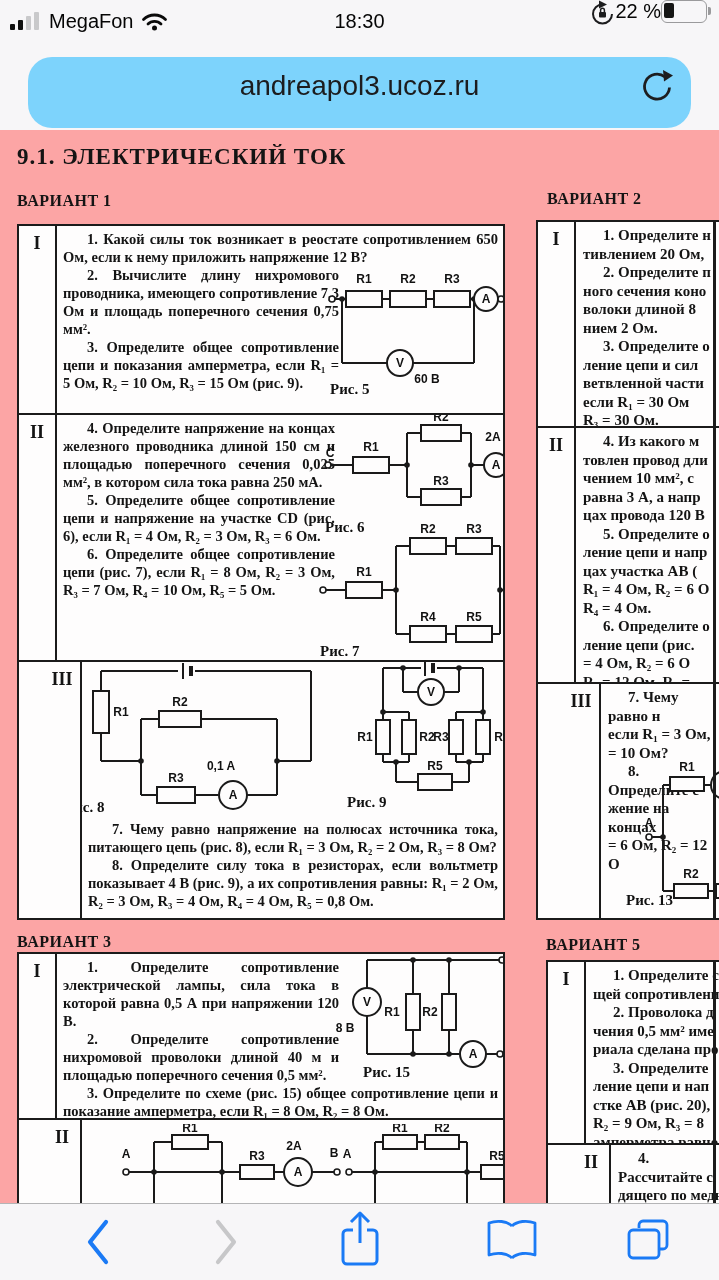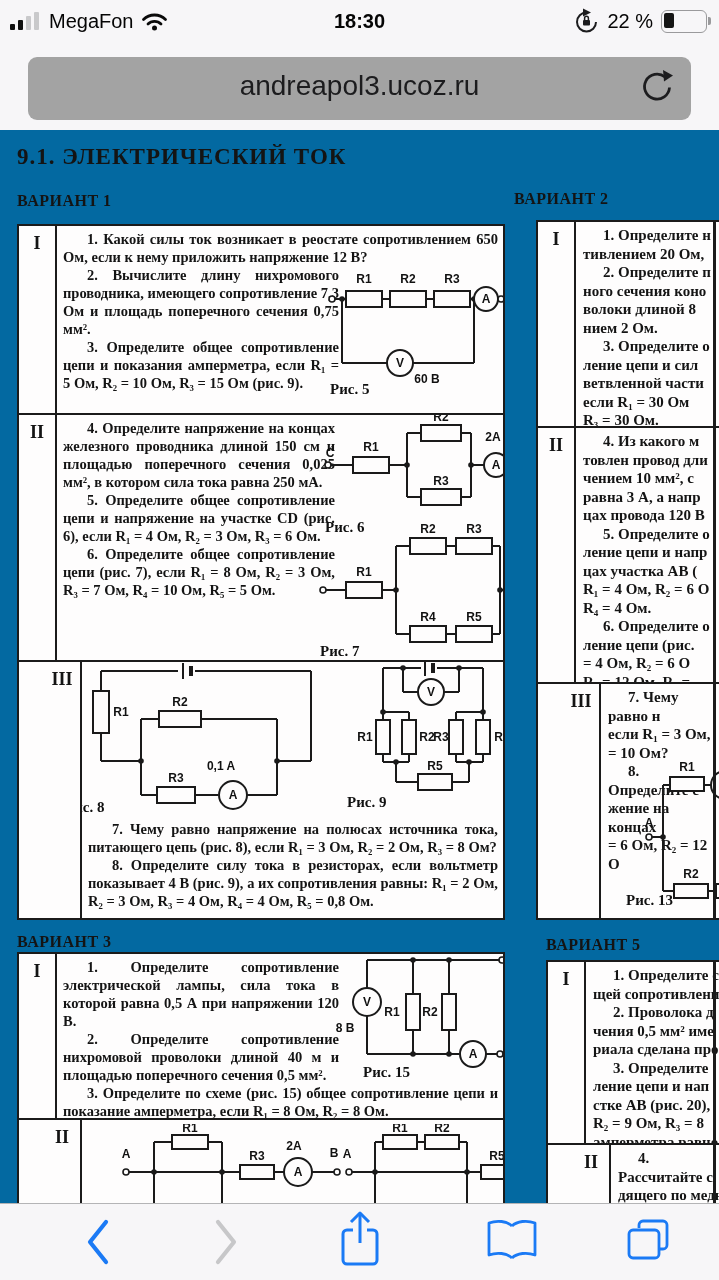--- a/index.html
+++ b/index.html
@@ -3,34 +3,34 @@
 <meta charset="utf-8">
 <style>
   html,body{margin:0;padding:0;background:#444;}
   .screen{position:relative;width:719px;height:1280px;background:#fff;overflow:hidden;
           font-family:"Liberation Sans",sans-serif;color:#0b0b0b;}
   
   .statusbar{position:absolute;left:0;top:0;width:719px;height:42px;background:#f7f6f8;
              display:flex;align-items:center;}
   .sb-left{display:flex;align-items:center;gap:7px;padding-left:10px;}
   .carrier{font-size:20px;color:#050505;}
-  .sb-time{position:absolute;left:0;right:0;text-align:center;font-size:20px;font-weight:bold;color:#050505;}
-  .sb-right{position:absolute;right:8px;top:0;height:42px;display:flex;align-items:center;gap:8px;}
+  .sb-time{position:absolute;left:0;right:0;text-align:center;font-size:20px;font-weight:normal;color:#050505;}
+  .sb-right{position:absolute;right:8px;top:0;height:42px;display:flex;}
   .sb-pct{font-size:20px;color:#050505;}
   .batt{position:relative;display:inline-block;width:50px;height:23px;}
   .batt-body{position:absolute;left:0;top:0;width:44px;height:21px;border:1.5px solid #9a9a9c;border-radius:6px;}
   .batt-fill{position:absolute;left:3px;top:3px;width:10px;height:15px;background:#151515;border-radius:2px;}
   .batt-nub{position:absolute;left:47px;top:7px;width:3px;height:8px;background:#9a9a9c;border-radius:0 2px 2px 0;}
   
   .urlbar{position:absolute;left:0;top:42px;width:719px;height:88px;background:#f7f6f8;border-bottom:1px solid #b4b4b6;}
-  .url-field{position:absolute;left:28px;top:15px;width:663px;height:63px;background:#a3a3a3;border-radius:9px;}
+  .url-field{position:absolute;left:28px;top:15px;width:663px;height:71px;background:#7dd3fc;border-radius:24px;}
   .url-text{position:absolute;left:0;right:0;top:13px;text-align:center;font-size:28px;color:#1c1c1e;}
   .reload{position:absolute;right:18px;top:12px;}
   
-  #content{position:absolute;left:0;top:130px;width:719px;height:1073px;background:#0369a1;overflow:hidden;
+  #content{position:absolute;left:0;top:130px;width:719px;height:1073px;background:#fca5a5;overflow:hidden;
            font-family:"Liberation Serif","DejaVu Serif",serif;color:#141414;}
   .doc-title{position:absolute;left:17px;top:14px;font-size:23px;font-weight:bold;letter-spacing:1px;}
   .vhead{position:absolute;font-size:16px;font-weight:bold;letter-spacing:.5px;white-space:nowrap;}
   .vtable{position:absolute;border:2.5px solid #1b1b1b;box-sizing:border-box;background:#fefdfd;}
   .vtable.cut-r{border-right:0;}
   .vtable.cut-b{border-bottom:0;}
   .vrow{display:flex;border-bottom:2.5px solid #1b1b1b;box-sizing:border-box;overflow:hidden;}
   .vrow:last-child{border-bottom:0;flex:1;margin-left:25px;}
   .vnum{width:38px;flex:0 0 38px;border-right:2.5px solid #1b1b1b;box-sizing:border-box;
         text-align:center;font-weight:bold;font-size:18px;padding-top:7px;}
@@ -98,21 +98,21 @@
         <polygon points="24,1 34,6.5 25,12.5" fill="#1d1d1f"></polygon>
       </svg>
     </div>
   </div>
 
   <div id="content">
 
     <div class="doc-title">9.1. ЭЛЕКТРИЧЕСКИЙ ТОК</div>
 
     <div class="vhead" style="left:17px;top:62px">ВАРИАНТ 1</div>
-    <div class="vhead" style="left:514px;top:60px">ВАРИАНТ 2</div>
+    <div class="vhead" style="left:547px;top:60px">ВАРИАНТ 2</div>
     <div class="vhead" style="left:17px;top:803px">ВАРИАНТ 3</div>
     <div class="vhead" style="left:546px;top:806px">ВАРИАНТ 5</div>
 
     <div class="vtable" style="left:17px;top:94px;width:488px;height:696px;display:flex;flex-direction:column">
 
       <div class="vrow" style="height:189px">
         <div class="vnum">I</div>
         <div class="vcell">
           <p class="prob">1. Какой силы ток возникает в реостате сопротивлением 650 Ом, если к нему приложить напряжение 12 В?</p>
           <div class="subcol" style="width:276px">

